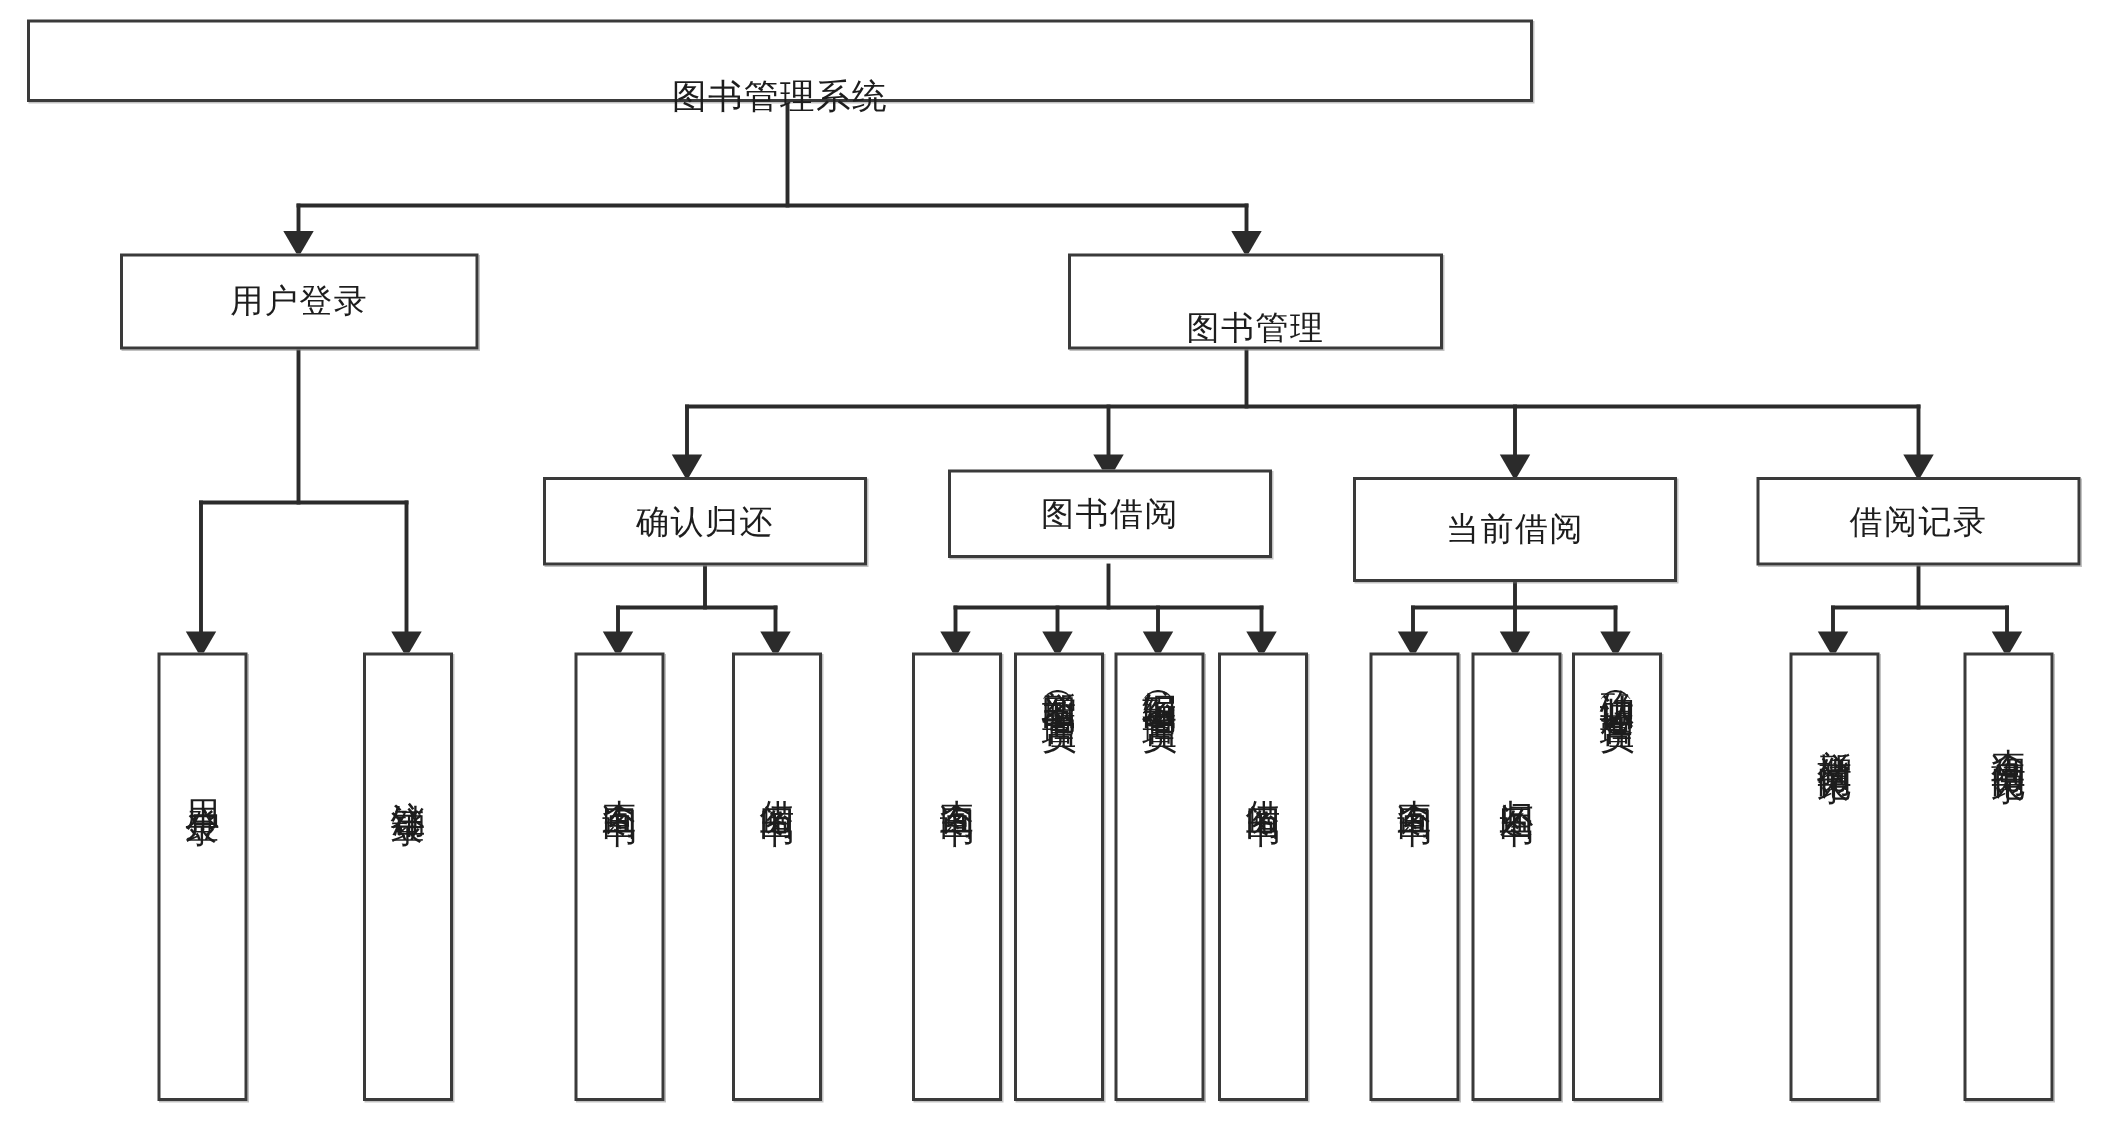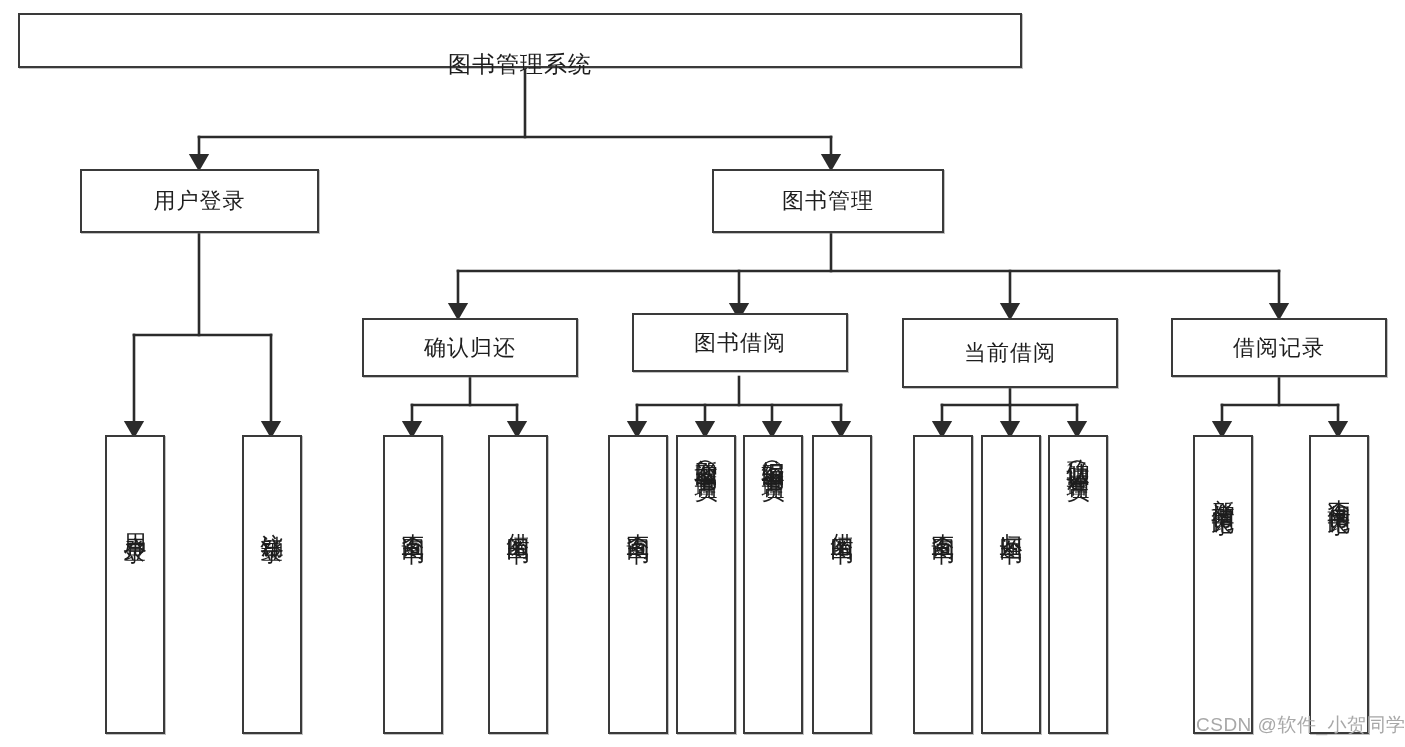--- a/index.html
+++ b/index.html
@@ -122,21 +122,21 @@
   </svg>
 
   <div class="node root" style="left:18px; top:13px; width:1004px; height:55px;">
     <span class="label">图书管理系统</span>
   </div>
 
   <div class="node" style="left:80px; top:169px; width:239px; height:64px;">
     <span class="label">用户登录</span>
   </div>
 
-  <div class="node" style="left:712px; top:169px; width:232px; height:64px;">
+  <div class="node" style="left:712px; top:169px; width:250px; height:64px;align-items:flex-end;">
     <span class="label">图书管理</span>
   </div>
 
   <div class="node" style="left:362px; top:318px; width:216px; height:59px;">
     <span class="label">确认归还</span>
   </div>
 
   <div class="node" style="left:632px; top:313px; width:216px; height:59px;">
     <span class="label">图书借阅</span>
   </div>
@@ -194,15 +194,14 @@
   </div>
 
   <div class="node vertical" style="left:1193px; top:435px; width:60px; height:299px; padding-top:44px;">
     <span class="label">新增借阅记录</span>
   </div>
 
   <div class="node vertical" style="left:1309px; top:435px; width:60px; height:299px; padding-top:44px;">
     <span class="label">查询借阅记录</span>
   </div>
 
-  <div class="watermark" style="left:1196px; top:712px;">CSDN @软件_小贺同学</div>
 
 </div>
 
 </body></html>

